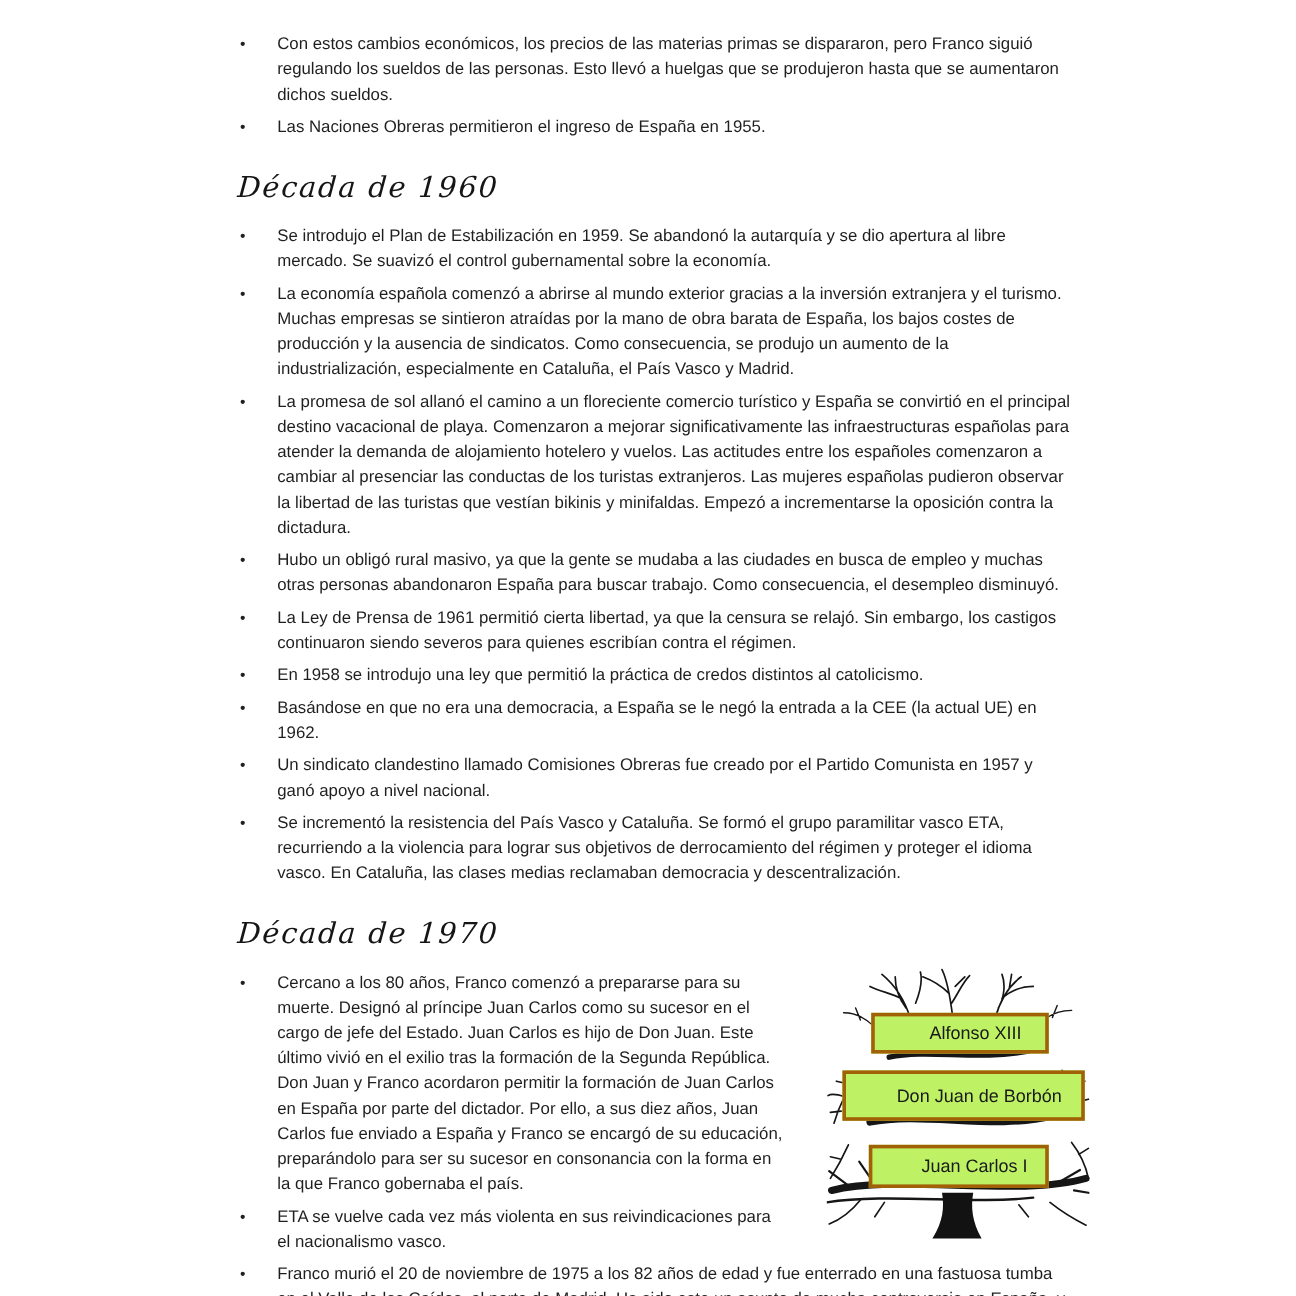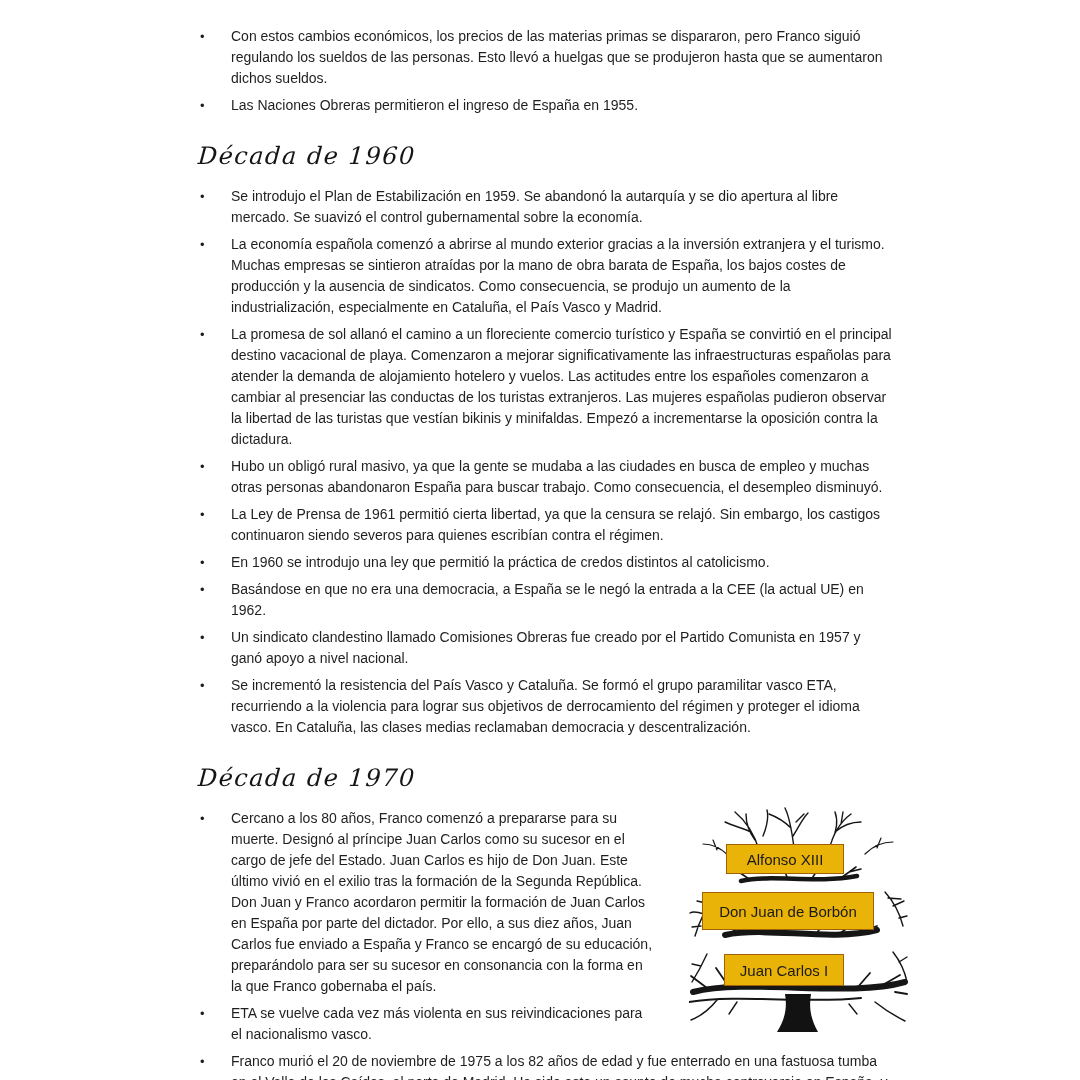--- a/index.html
+++ b/index.html
@@ -24,23 +24,23 @@
     font-size:24px;font-weight:500;letter-spacing:1.5px;color:#151515;
     margin:26px 0 16px 0;transform:skewX(-4deg);transform-origin:left bottom;
   }
   .section-1970{position:relative;}
   .section-1970 ul.doc-list li.narrow{margin-right:240px;}
   .figure-tree{
     position:absolute;right:-14px;top:40px;width:220px;height:235px;
   }
   .figure-tree svg{position:absolute;left:0;top:0;}
   .tree-label{
-    position:absolute;background:#eab308;border:1px solid #a16207;
+    position:absolute;background:#bef264;border:3px solid #a16207;
     display:flex;align-items:center;justify-content:center;
-    font-size:15px;color:#1a1a1a;white-space:nowrap;
+    font-size:15px;color:#1a1a1a;white-space:nowrap;padding-left:26px;
   }
   .label-alfonso{left:37px;top:40px;width:116px;height:28px;}
   .label-donjuan{left:13px;top:88px;width:170px;height:36px;text-align:center;}
   .label-juancarlos{left:35px;top:150px;width:118px;height:30px;}
 </style>
 </head>
 <body>
 
 <div class="page">
   <div class="content">
@@ -51,21 +51,21 @@
       </ul>
 
     <div class="script-heading">Década de 1960</div>
 
     <ul class="doc-list">
         <li><span class="marker">•</span><span>Se introdujo el </span><span class="b">Plan de Estabilización</span><span> en 1959. Se abandonó la autarquía y se dio apertura al </span><span class="b">libre mercado</span><span>. Se suavizó el control gubernamental sobre la economía.</span></li>
         <li><span class="marker">•</span><span>La economía española comenzó a abrirse al mundo exterior gracias a la </span><span class="b">inversión extranjera</span><span> y el </span><span class="b">turismo</span><span>. Muchas empresas se sintieron atraídas por la mano de obra barata de España, los bajos costes de producción y la ausencia de sindicatos. Como consecuencia, se produjo un aumento de la industrialización, especialmente en Cataluña, el País Vasco y Madrid.</span></li>
         <li><span class="marker">•</span><span>La promesa de sol allanó el camino a un floreciente comercio turístico y España se convirtió en el principal destino vacacional de playa. Comenzaron a mejorar significativamente las infraestructuras españolas para atender la demanda de alojamiento hotelero y vuelos. Las </span><span class="b">actitudes</span><span> entre los españoles comenzaron a cambiar al presenciar las conductas de los turistas extranjeros. Las mujeres españolas pudieron observar la libertad de las turistas que vestían bikinis y minifaldas. Empezó a incrementarse la </span><span class="b">oposición</span><span> contra la dictadura.</span></li>
         <li><span class="marker">•</span><span>Hubo un </span><span class="b">obligó rural</span><span> masivo, ya que la gente se mudaba a las ciudades en busca de empleo y muchas otras personas abandonaron España para buscar trabajo. Como consecuencia, el </span><span class="b">desempleo</span><span> disminuyó.</span></li>
         <li><span class="marker">•</span><span>La Ley de Prensa de 1961 permitió cierta libertad, ya que la </span><span class="b">censura</span><span> se relajó. Sin embargo, los castigos continuaron siendo severos para quienes escribían contra el régimen.</span></li>
-        <li><span class="marker">•</span><span>En 1960 se introdujo una ley que permitió la práctica de </span><span class="b">credos</span><span> distintos al catolicismo.</span></li>
+        <li><span class="marker">•</span><span>En 1958 se introdujo una ley que permitió la práctica de </span><span class="b">credos</span><span> distintos al catolicismo.</span></li>
         <li><span class="marker">•</span><span>Basándose en que no era una democracia, a </span><span class="b">España</span><span> se le negó la entrada a la CEE (la actual UE) en 1962.</span></li>
         <li><span class="marker">•</span><span>Un sindicato clandestino llamado </span><span class="b">Comisiones Obreras</span><span> fue creado por el Partido Comunista en 1957 y ganó apoyo a nivel nacional.</span></li>
         <li><span class="marker">•</span><span>Se incrementó la resistencia del </span><span class="b">País Vasco y Cataluña</span><span>. Se formó el grupo paramilitar vasco </span><span class="b">ETA</span><span>, recurriendo a la violencia para lograr sus objetivos de derrocamiento del régimen y proteger el idioma vasco. En Cataluña, las clases medias reclamaban democracia y descentralización.</span></li>
       </ul>
 
     <div class="section-1970">
       <div class="script-heading">Década de 1970</div>
 
       <div class="figure-tree">
         <svg viewBox="0 0 220 235" width="220" height="235">

